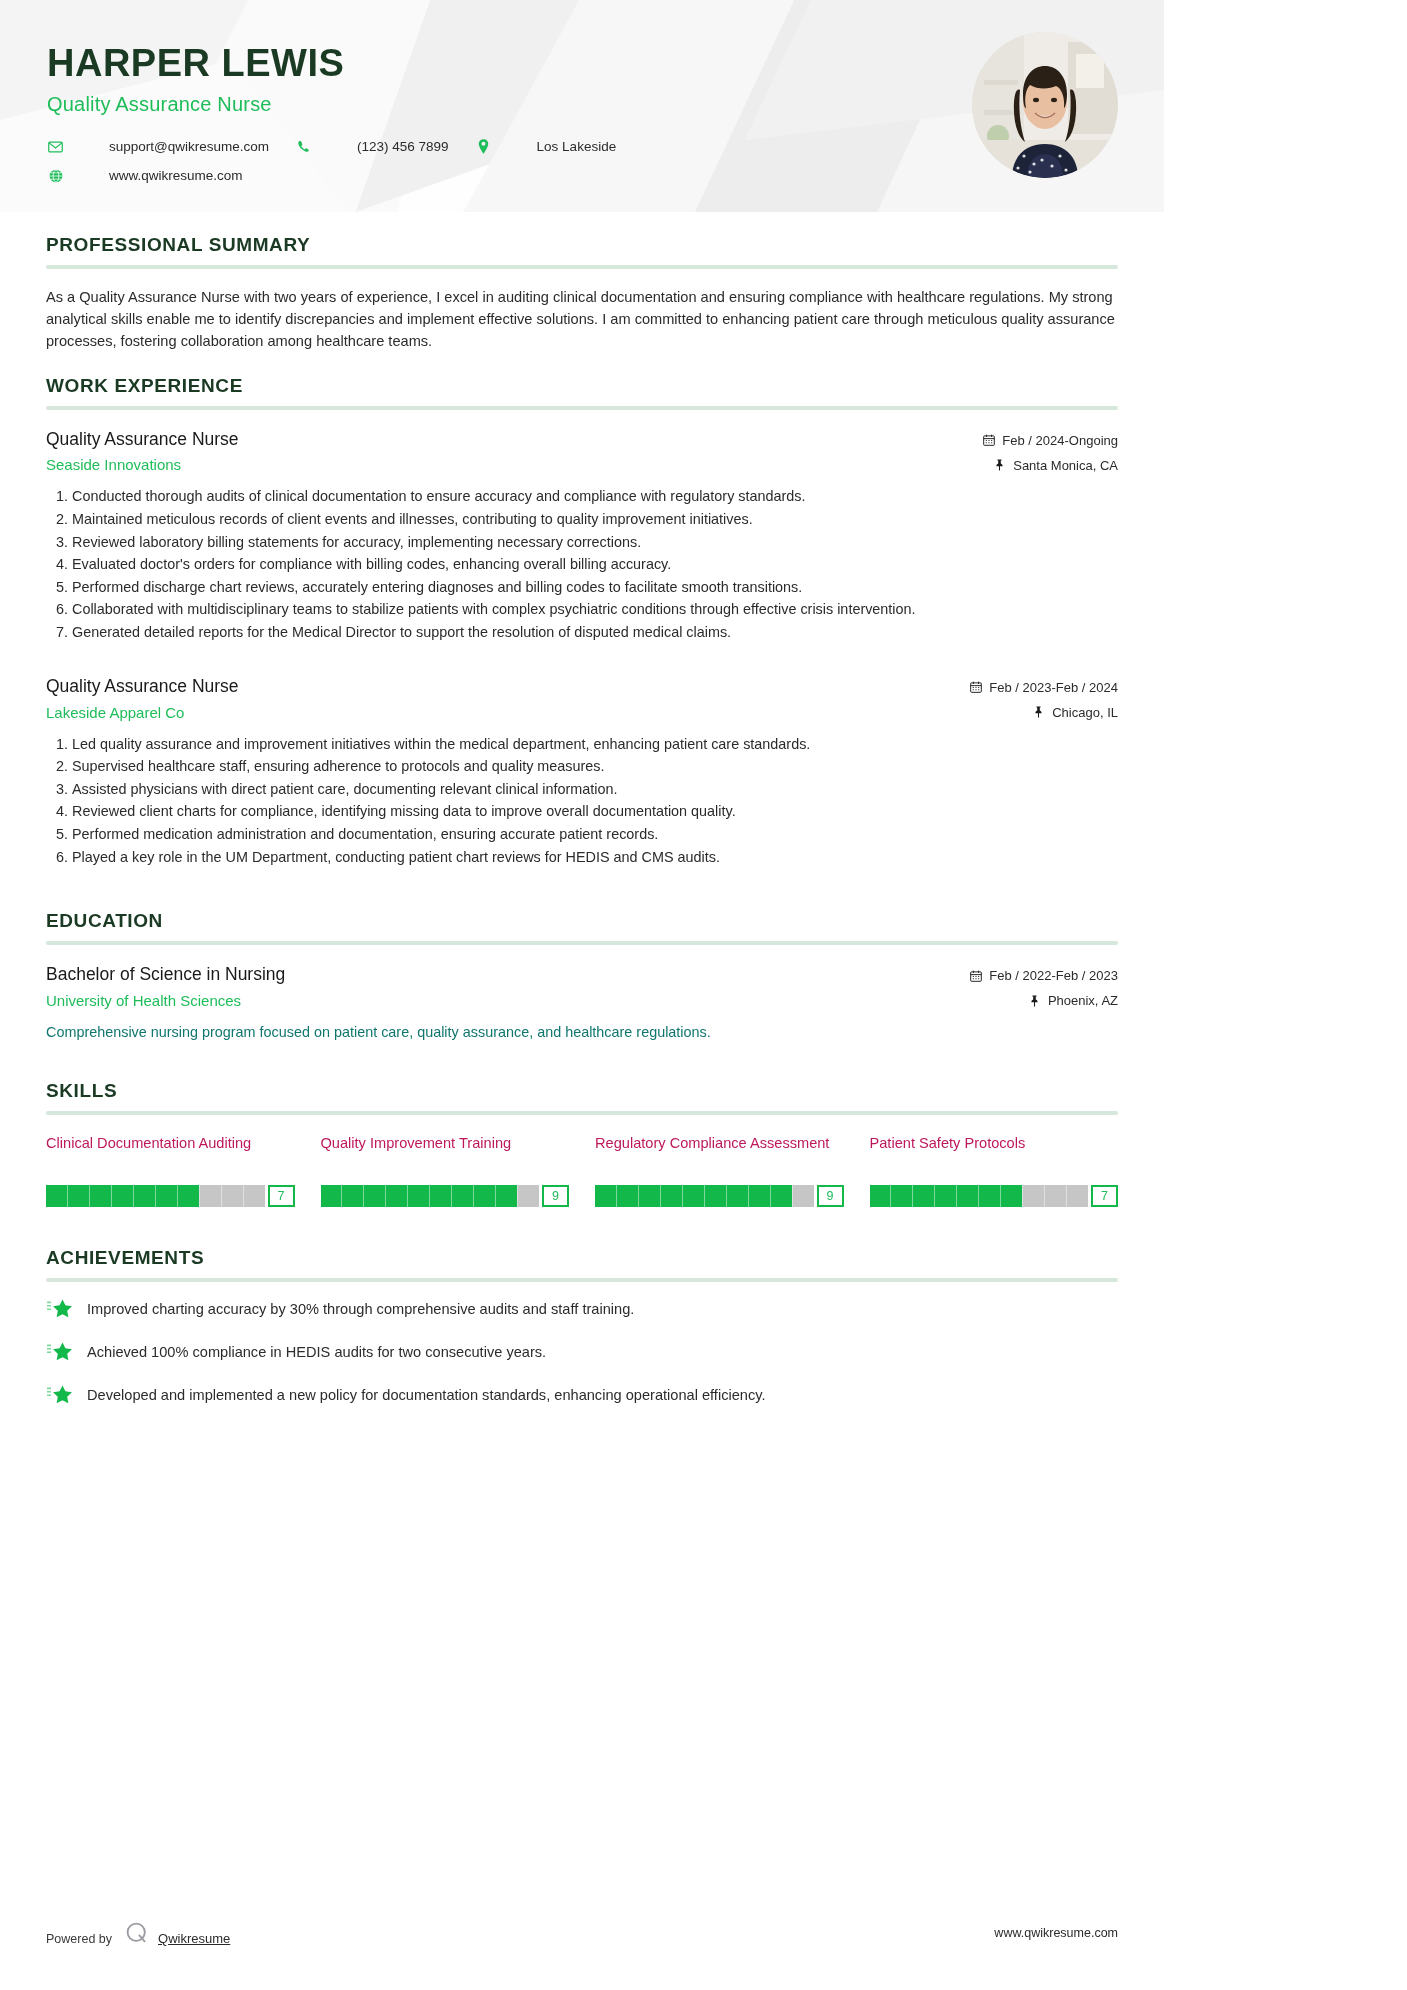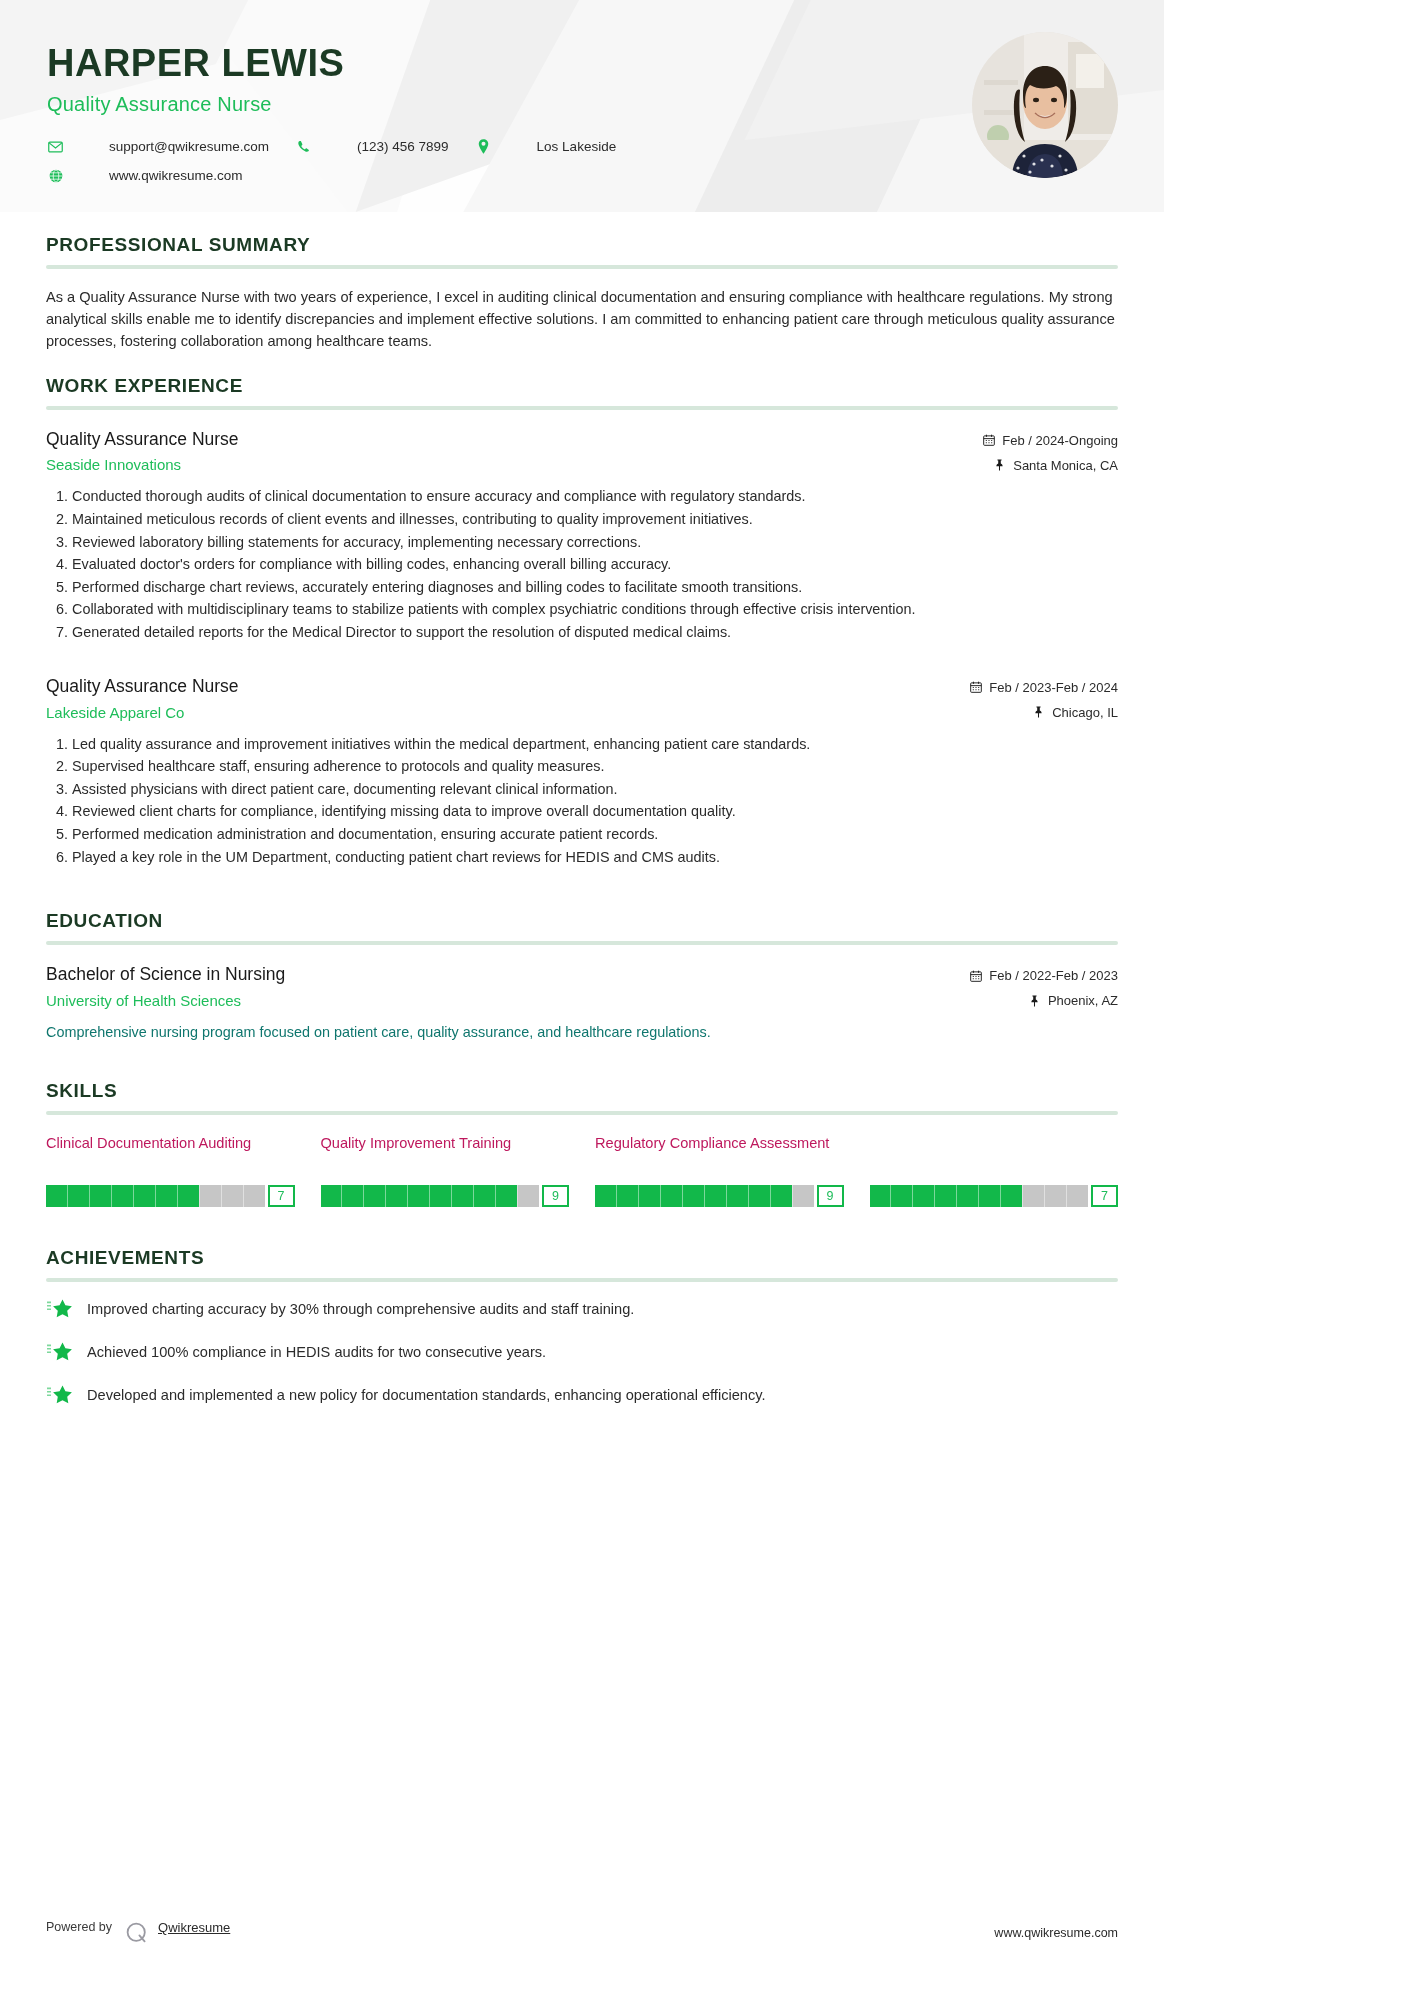--- a/index.html
+++ b/index.html
@@ -274,21 +274,21 @@
     position: absolute;
     left: 46px;
     right: 46px;
     bottom: 44px;
     display: flex;
     align-items: center;
     justify-content: space-between;
   }
   .footer-left {
     display: flex;
-    align-items: flex-start;
+    align-items: flex-end;
     font-size: 12.5px;
     color: #3a3a3a;
   }
   .footer-logo {
     width: 26px; height: 26px;
     margin: 0 8px 0 12px;
     color: #9a9aa2;
   }
   .footer-logo svg { display: block; }
   .footer-brand {
@@ -600,20 +600,21 @@
                   <span></span>
                   <span></span>
                   <span></span>
               </div>
             </div>
             <div class="skill-score">9</div>
           </div>
         </div>
 
         <div class="skill">
+          <div class="skill-name">Patient Safety Protocols</div>
           <div class="skill-bar-row">
             <div class="skill-track">
               <div class="skill-fill" style="width: 70%;"></div>
               <div class="skill-ticks">
                 <span></span>
                   <span></span>
                   <span></span>
                   <span></span>
                   <span></span>
                 <span></span>

